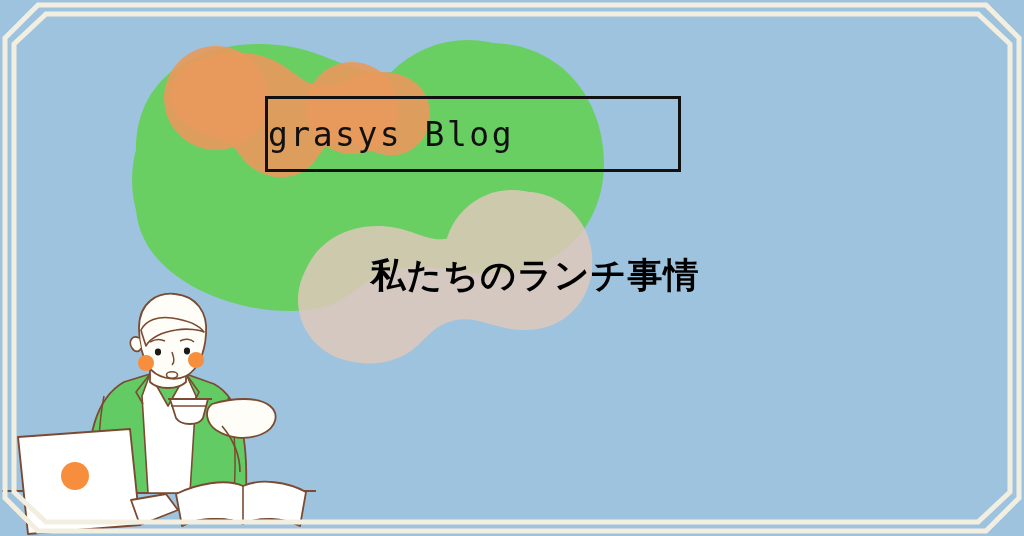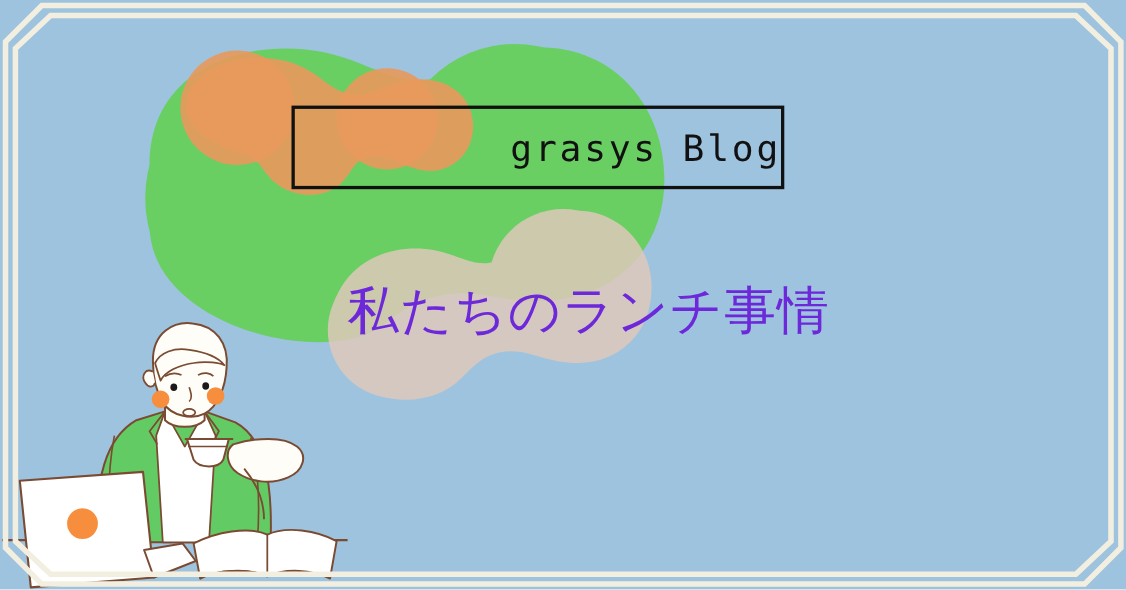--- a/index.html
+++ b/index.html
@@ -39,27 +39,27 @@
     width: 330px;
     height: 250px;
     z-index: 12;
   }
 
   
   .title-box {
     position: absolute;
     left: 265px;
     top: 96px;
-    width: 448px;
+    width: 416px;
     height: 76px;
     border: 3px solid #111111;
     box-sizing: border-box;
     display: flex;
     align-items: center;
-    justify-content: flex-end;
+    justify-content: flex-start;
     z-index: 20;
   }
   .title-box-text {
     font-family: "DejaVu Sans Mono", "Liberation Mono", monospace;
     font-size: 33px;
     letter-spacing: 2.5px;
     color: #111111;
     white-space: nowrap;
     line-height: 1;
   }
@@ -78,24 +78,24 @@
     font-size: 29px;
     font-weight: bold;
     letter-spacing: 1.5px;
     color: #111111;
     line-height: 1.25;
     white-space: nowrap;
   }
   .headline .main {
     margin-top: 14px;
     font-family: "DejaVu Sans", "Liberation Sans", sans-serif;
-    font-size: 47px;
-    font-weight: normal;
+    font-size: 35px;
+    font-weight: bold;
     letter-spacing: 1px;
-    color: #6d28d9;
+    color: #000000;
     line-height: 1.32;
     white-space: nowrap;
   }
 </style>
 </head>
 <body>
 
 <div class="banner">
 
   <svg class="blobs" viewBox="0 0 1024 536" width="1024" height="536" preserveAspectRatio="none">

